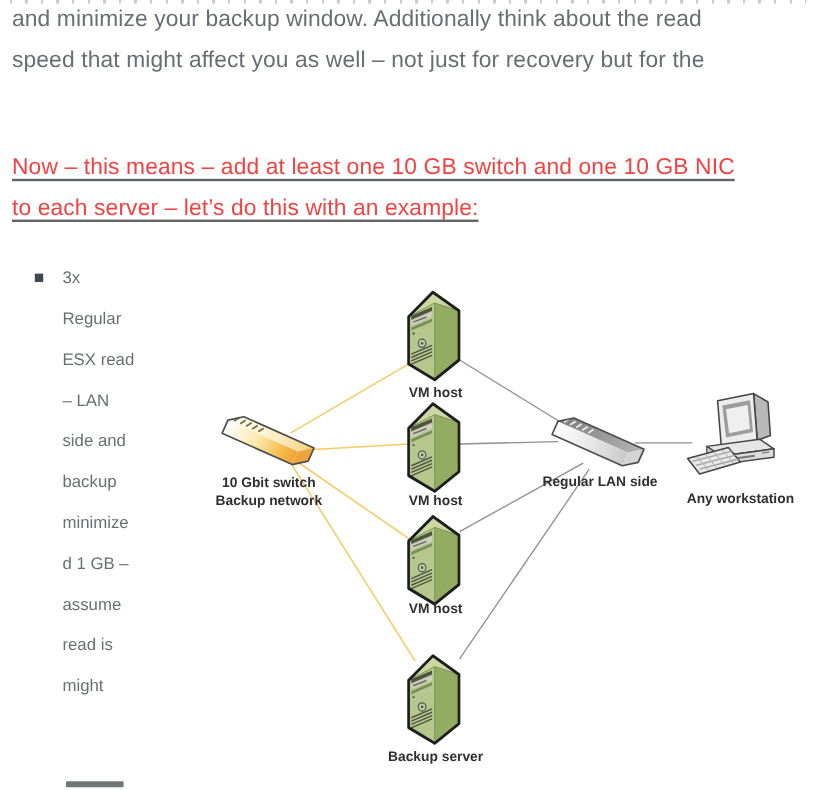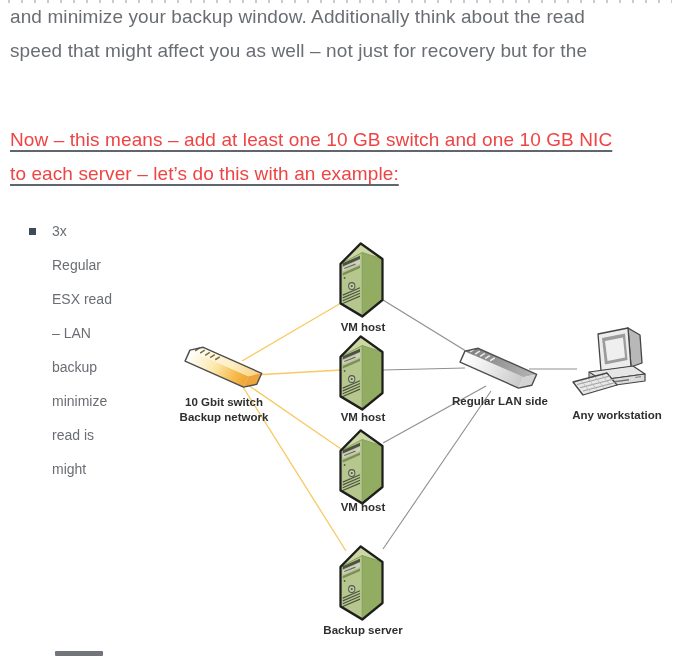--- a/index.html
+++ b/index.html
@@ -56,22 +56,25 @@
     <div class="line">to each server – let’s do this with an example:</div>
   </div>
 
   <div class="bullet-square"></div>
 
   <div class="list-col">
     <div>3x</div>
     <div>Regular</div>
     <div>ESX read</div>
     <div>– LAN</div>
+    <div>side and</div>
     <div>backup</div>
     <div>minimize</div>
+    <div>d 1 GB –</div>
+    <div>assume</div>
     <div>read is</div>
     <div>might</div>
   </div>
 
   <div class="bottom-remnant"></div>
 
   <svg class="diagram" width="528" height="443" viewBox="0 0 528 443" xmlns="http://www.w3.org/2000/svg">
     <defs>
 
       <g id="srv">

